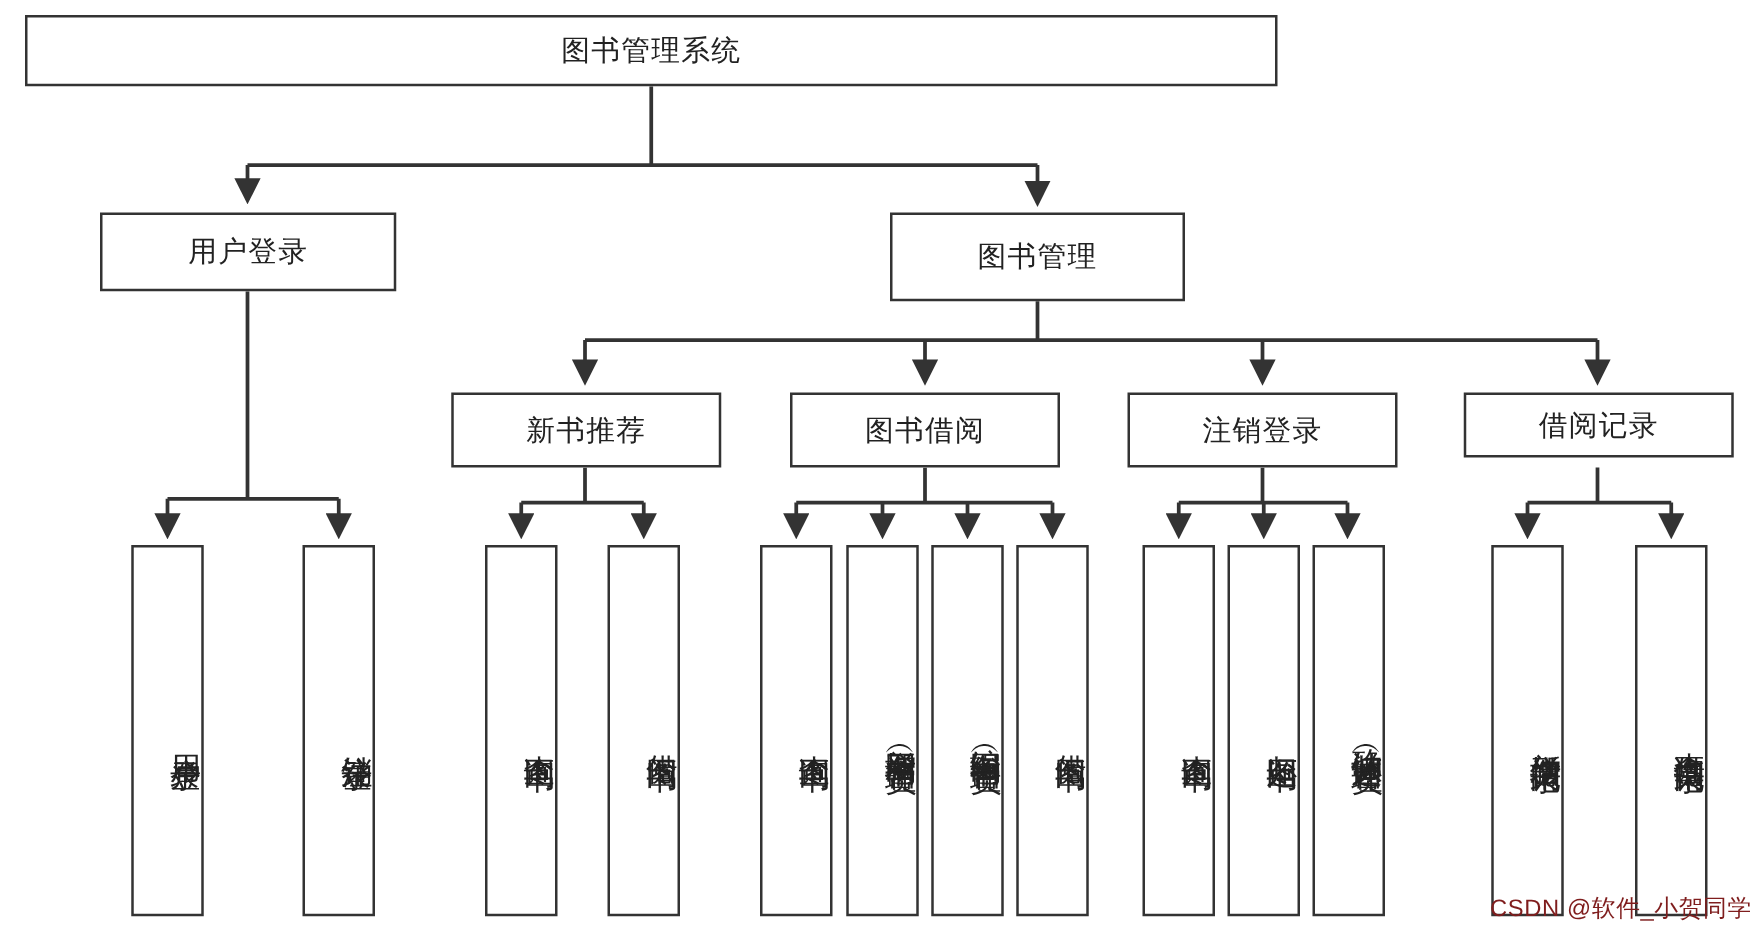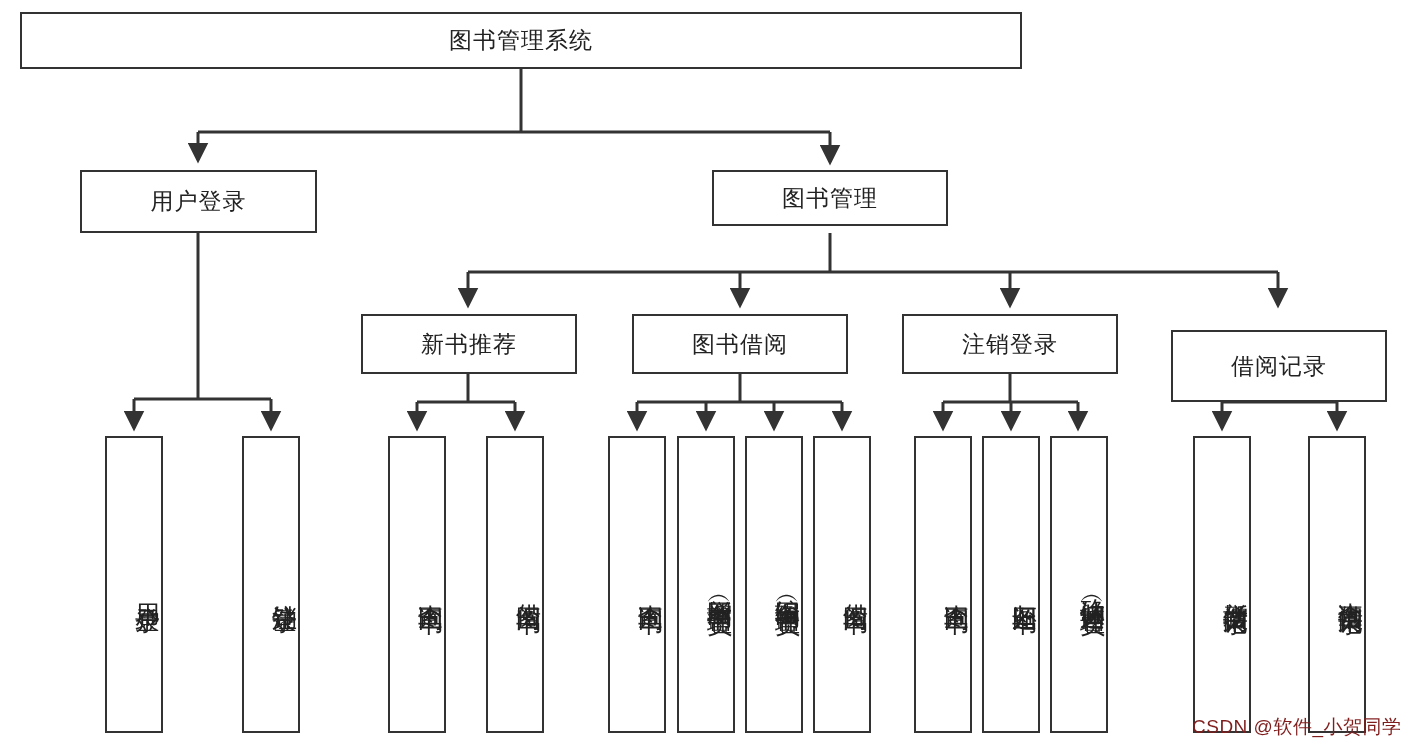--- a/index.html
+++ b/index.html
@@ -119,34 +119,34 @@
     </g>
   </svg>
 
   <div class="node horiz" style="left:20px; top:12px; width:1002px; height:57px;">
     <span>图书管理系统</span>
   </div>
 
   <div class="node horiz" style="left:80px; top:170px; width:237px; height:63px;">
     <span>用户登录</span>
   </div>
-  <div class="node horiz" style="left:712px; top:170px; width:236px; height:56px;text-align:center;">
+  <div class="node horiz" style="left:712px; top:170px; width:236px; height:71px;text-align:center;">
     <span>图书管理</span>
   </div>
 
   <div class="node horiz" style="left:632px; top:314px; width:216px; height:60px;">
     <span>图书借阅</span>
   </div>
   <div class="node horiz" style="left:361px; top:314px; width:216px; height:60px;">
     <span>新书推荐</span>
   </div>
   <div class="node horiz" style="left:902px; top:314px; width:216px; height:60px;">
     <span>注销登录</span>
   </div>
-  <div class="node horiz" style="left:1171px; top:330px; width:216px; height:72px;">
+  <div class="node horiz" style="left:1171px; top:314px; width:216px; height:52px;">
     <span>借阅记录</span>
   </div>
 
   <div class="node vert" style="left:105px; top:436px; width:58px; height:297px;">
     <span class="vlabel">用户登录</span>
   </div>
   <div class="node vert" style="left:242px; top:436px; width:58px; height:297px;">
     <span class="vlabel">注销登录</span>
   </div>
 

